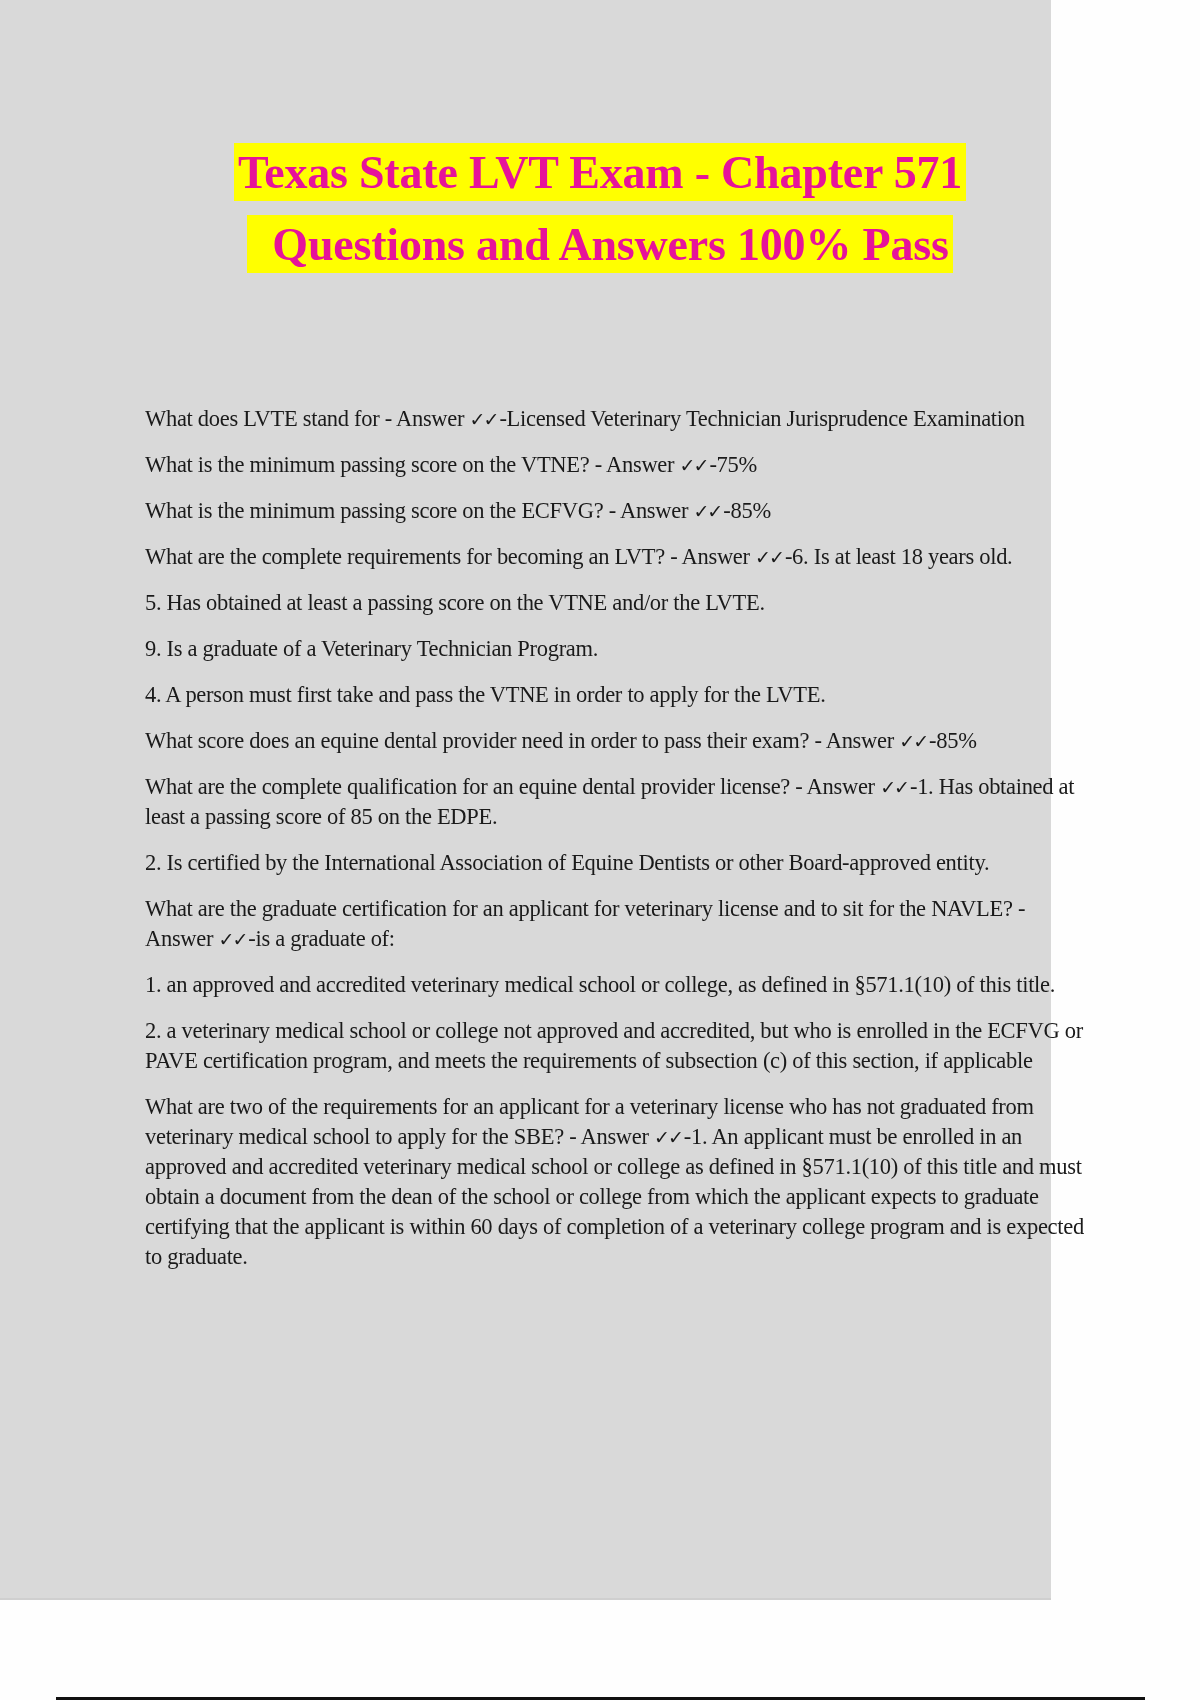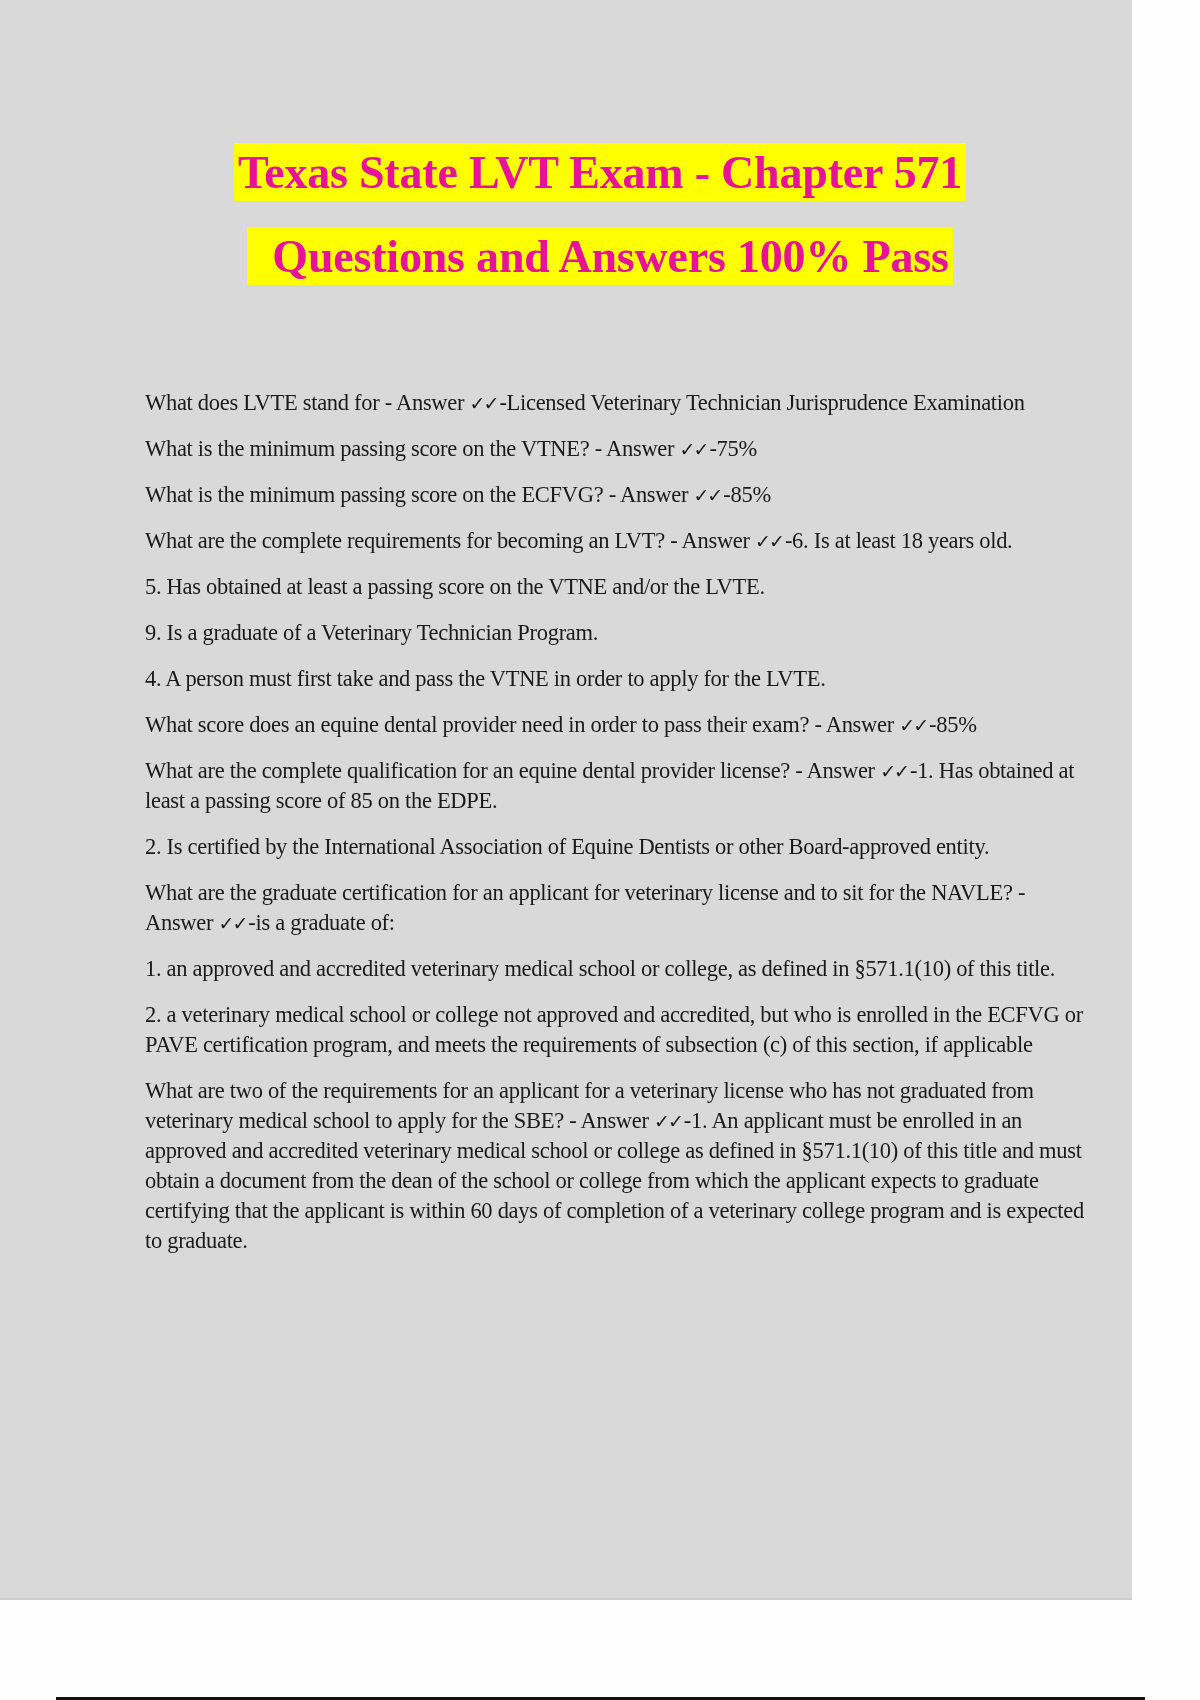--- a/index.html
+++ b/index.html
@@ -11,21 +11,21 @@
       height: 1700px;
       position: relative;
       overflow: hidden;
       background: #fefefe;
       font-family: "Liberation Serif", "DejaVu Serif", serif;
     }
     .page {
       position: absolute;
       left: 0;
       top: 0;
-      width: 1132px;
+      width: 1051px;
       height: 1598px;
       background: #d9d9d9;
       border-bottom: 2px solid #cfcfcf;
     }
     .title-block {
       position: absolute;
       left: 0;
       top: 143px;
       width: 1200px;
       text-align: center;
@@ -34,27 +34,27 @@
       display: inline-block;
       background: #ffff00;
       color: #e6139a;
       font-weight: bold;
       font-size: 46px;
       line-height: 56px;
       padding: 2px 4px 0 4px;
       letter-spacing: -0.2px;
     }
     .title-line.l2 {
-      margin-top: 26px;
+      margin-top: 14px;
       padding-left: 25px;
     }
     .content {
       position: absolute;
       left: 145px;
-      top: 388px;
+      top: 404px;
       width: 945px;
       color: #1a1a1a;
       font-size: 22.5px;
       line-height: 30px;
       letter-spacing: -0.3px;
     }
     .para {
       margin: 0 0 16px 0;
     }
     .check {

